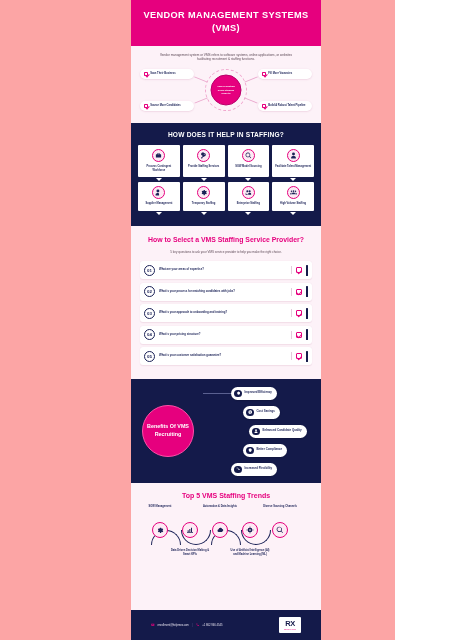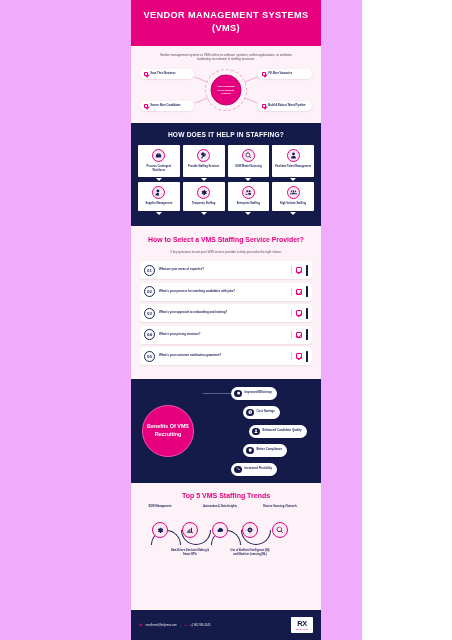--- a/index.html
+++ b/index.html
@@ -2,21 +2,21 @@
 <html><head>
 <meta charset="utf-8">
 <style>
   * { box-sizing: border-box; margin: 0; padding: 0; }
   html, body {
     width: 452px; height: 640px;
     background: #ffffff;
     font-family: "Liberation Sans", sans-serif;
     overflow: hidden;
   }
-  .page { width: 362px; height: 640px; position: relative; background:#f0abfc; }
+  .page { width: 395px; height: 640px; position: relative; background:#fca5a5; }
   .infographic {
     position: absolute; left: 131px; top: 0px;
     width: 190px; height: 640px;
     background: #fdf3f8;
     display: flex; flex-direction: column;
     overflow: hidden;
   }
 
   
   .hdr {
@@ -169,21 +169,21 @@
   }
   .arc {
     position:absolute; width:30px; height:15px;
     border:.7px solid #1b2257; z-index:1;
   }
   .arc-up { border-bottom:none; border-radius:15px 15px 0 0; }
   .arc-dn { border-top:none; border-radius:0 0 15px 15px; }
 
   
   .ftr {
-    background:#141a4a; padding:7px 8px;
+    background:#141a4a; padding:7px 20px;
     display:flex; align-items:center; justify-content:space-between;
   }
   .ftr .contact { display:flex; align-items:center; gap:3px; font-size:2.7px; color:#e8e4f0; }
   .ftr .contact svg { width:3.6px; height:3.6px; fill:#e6007e; }
   .ftr .sep { color:#6d7299; }
   .logo {
     width:22px; height:16px; background:#ffffff;
     display:flex; flex-direction:column; align-items:center; justify-content:center;
     border-radius:1px;
   }

